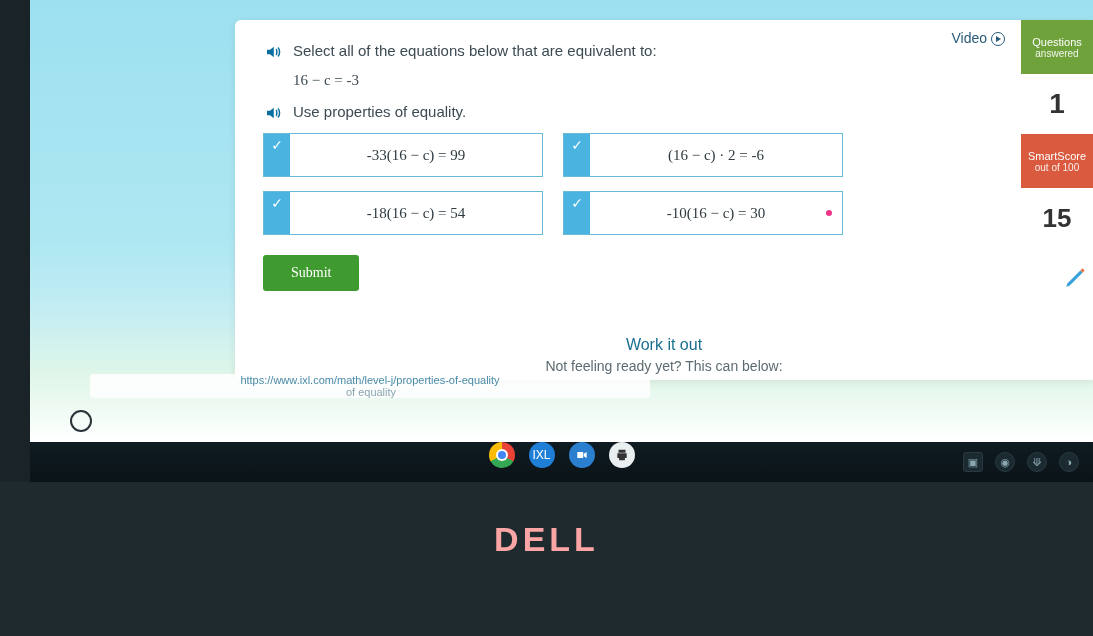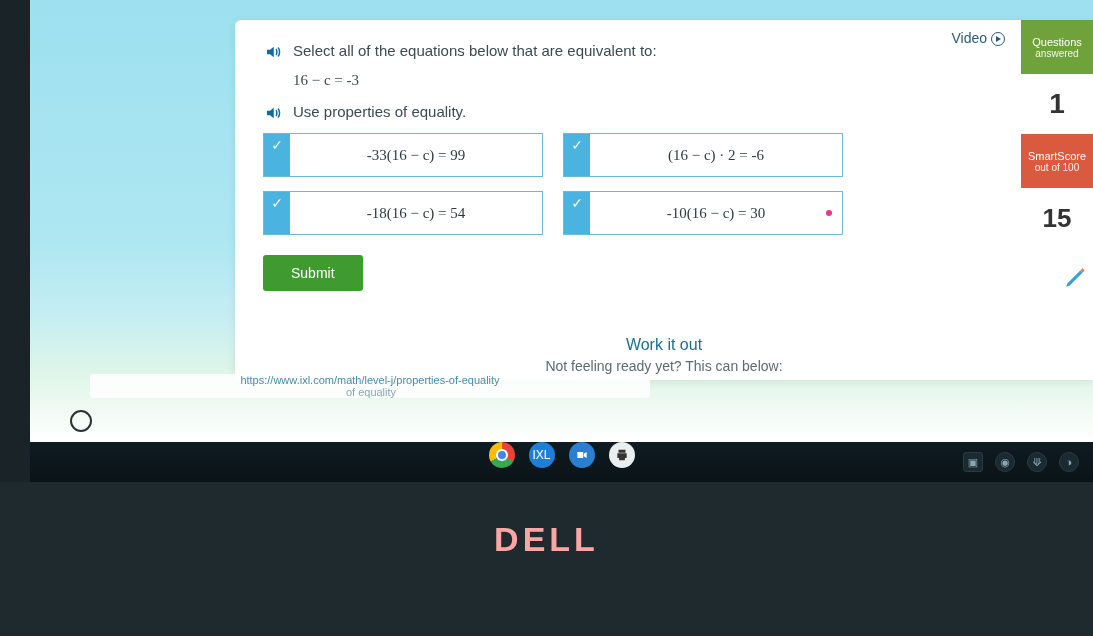--- a/index.html
+++ b/index.html
@@ -102,20 +102,21 @@
     width:6px; height:6px; background:#e38; border-radius:50%;
   }
 
   .submit {
     background: #3f9b2f;
     color:#fff; border:none;
     padding: 10px 28px;
     font-size: 14px;
     border-radius: 3px;
     cursor: pointer;
+    font-family: Liberation Serif, serif;
   }
 
   .work {
     position:absolute; bottom:6px; left:0; right:0;
     text-align:center;
   }
   .work-title { color:#1a6f8f; font-size:16px; margin-bottom:4px; }
   .work-sub { color:#5c6b72; font-size:14px; }
 
   .pencil {

